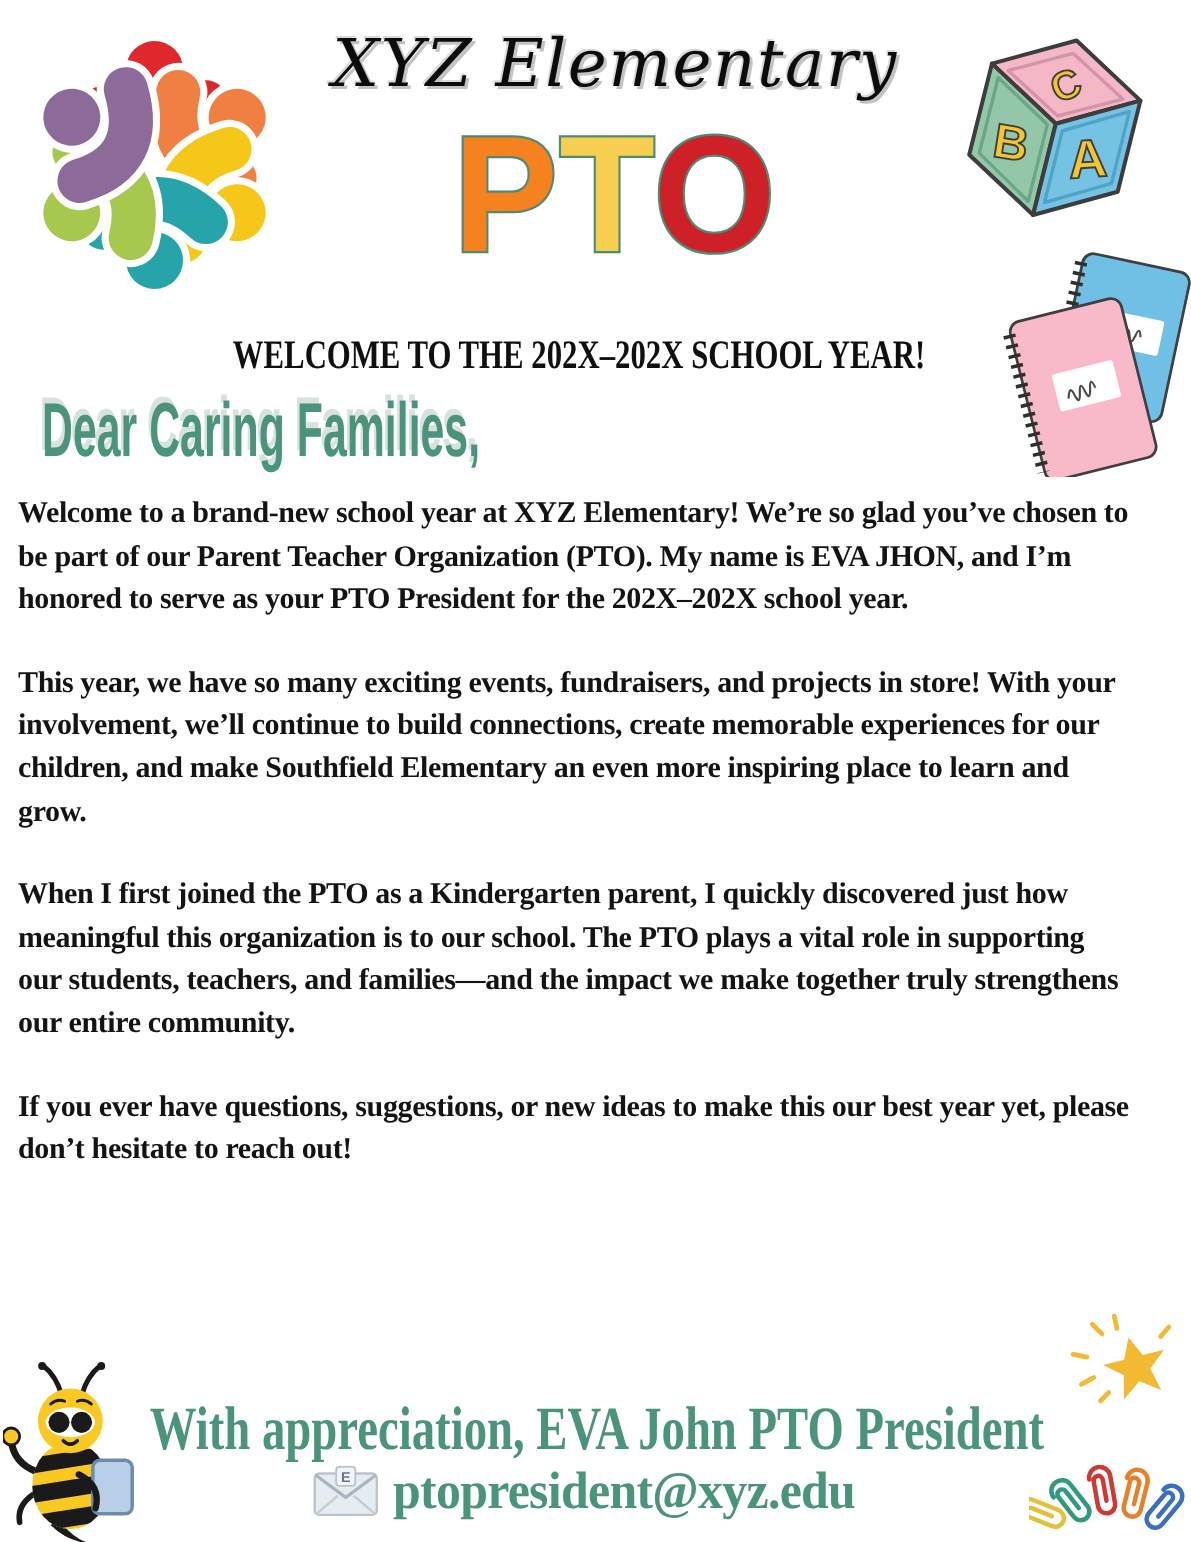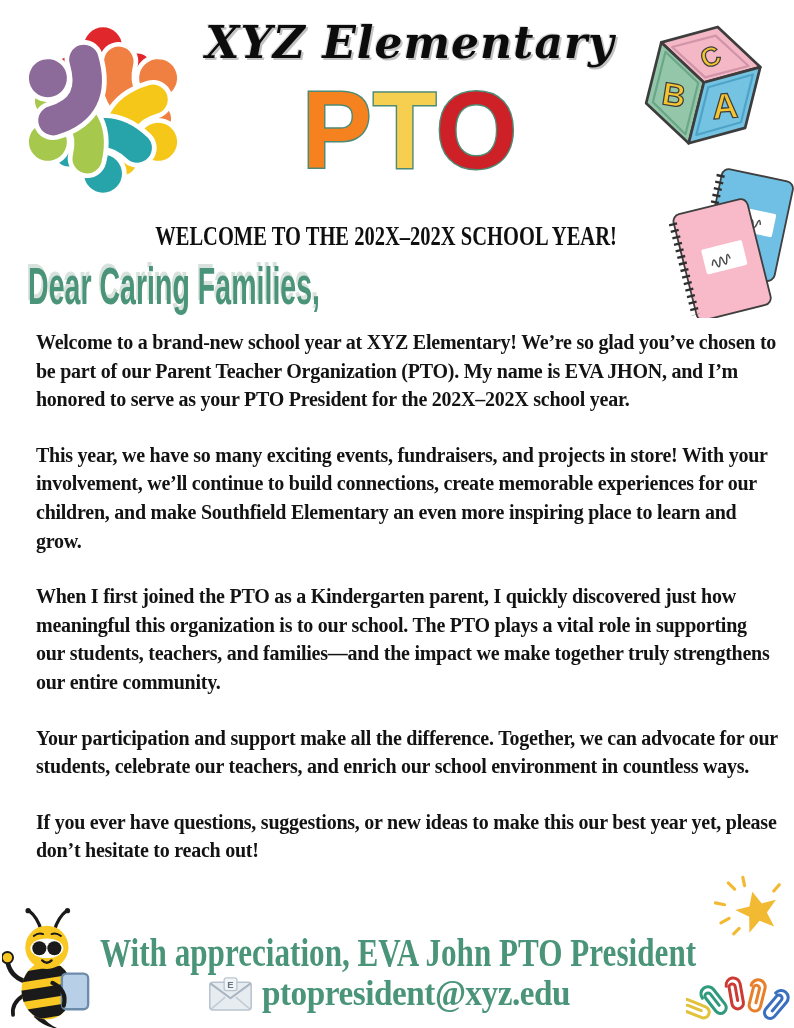--- a/index.html
+++ b/index.html
@@ -6,21 +6,21 @@
   html, body { background:#ffffff; }
   .page {
     position:relative; width:794px; height:1028px; background:#ffffff;
     overflow:hidden; font-family:"Liberation Serif", serif;
   }
 
   
   .community-logo { position:absolute; left:8px; top:12px; width:190px; height:196px; }
   .title-wrap { position:absolute; left:205px; top:14px; width:410px; text-align:center; }
   .school-name {
-    font-family:"DejaVu Serif", serif; font-style:italic; font-weight:bold;
+    font-family:"DejaVu Serif", serif; font-style:italic; font-weight:normal;
     font-size:44px; line-height:58px; color:#0c0c0c; letter-spacing:1px;
     text-shadow:2px 2px 0 #c3c3c3, -1px -1px 0 #d9d9d9;
   }
   .pto-word {
     margin-top:4px; font-family:"Liberation Sans", sans-serif; font-weight:bold;
     font-size:110px; line-height:108px; letter-spacing:1px;
     -webkit-text-stroke:3px #4e8b74; paint-order:stroke fill;
     transform:scaleX(0.95); transform-origin:center top;
   }
   .pto-p { color:#f5821f; } .pto-t { color:#f6cf51; } .pto-o { color:#ce2027; }
@@ -37,21 +37,21 @@
   .greeting {
     position:absolute; left:28px; top:259px;
     font-family:"Liberation Sans", sans-serif; font-weight:bold;
     font-size:51px; line-height:56px; color:#4a9479; letter-spacing:0;
     transform:scaleX(0.56); transform-origin:left top; white-space:nowrap;
     text-shadow:-3px -4px 0 rgba(150,175,165,0.38);
   }
 
   
   .letter-body {
-    position:absolute; left:36px; top:328px; width:744px;
+    position:absolute; left:12px; top:328px; width:744px;
     font-family:"Liberation Serif", serif; font-weight:bold;
     font-size:20px; line-height:28.6px; color:#131313; letter-spacing:-0.25px;
   }
   .letter-body p { margin-bottom:27px; }
 
   
   .bee { position:absolute; left:2px; top:906px; width:116px; height:122px; }
   .signature {
     position:absolute; left:0px; top:930px; width:796px; text-align:center;
     font-family:"Liberation Serif", serif; font-weight:bold;
@@ -155,21 +155,20 @@
   </svg>
 
   <div class="welcome-heading">WELCOME TO THE 202X–202X SCHOOL YEAR!</div>
 
   <div class="greeting">Dear Caring Families,</div>
 
   <div class="letter-body">
     <p>Welcome to a brand-new school year at XYZ Elementary! We’re so glad you’ve chosen to be part of our Parent Teacher Organization (PTO). My name is EVA JHON, and I’m honored to serve as your PTO President for the 202X–202X school year.</p>
     <p>This year, we have so many exciting events, fundraisers, and projects in store! With your involvement, we’ll continue to build connections, create memorable experiences for our children, and make Southfield Elementary an even more inspiring place to learn and grow.</p>
     <p>When I first joined the PTO as a Kindergarten parent, I quickly discovered just how meaningful this organization is to our school. The PTO plays a vital role in supporting our students, teachers, and families—and the impact we make together truly strengthens our entire community.</p>
-    <p>Your participation and support make all the difference. Together, we can advocate for our students, celebrate our teachers, and enrich our school environment in countless ways.</p>
     <p>If you ever have questions, suggestions, or new ideas to make this our best year yet, please don’t hesitate to reach out!</p>
   </div>
 
   <svg class="bee" viewBox="0 0 120 130" aria-hidden="true">
     <path d="M 40,26 Q 36,12 27,5" fill="none" stroke="#1a1a1a" stroke-width="3.5" stroke-linecap="round"></path>
     <path d="M 54,26 Q 58,12 67,5" fill="none" stroke="#1a1a1a" stroke-width="3.5" stroke-linecap="round"></path>
     <circle cx="26" cy="5" r="2.8" fill="#1a1a1a"></circle>
     <circle cx="68" cy="5" r="2.8" fill="#1a1a1a"></circle>
     <path d="M 22,80 Q 6,74 4,58" fill="none" stroke="#1a1a1a" stroke-width="5" stroke-linecap="round"></path>
     <circle cx="4" cy="55" r="6" fill="#f9c822" stroke="#1a1a1a" stroke-width="2"></circle>

